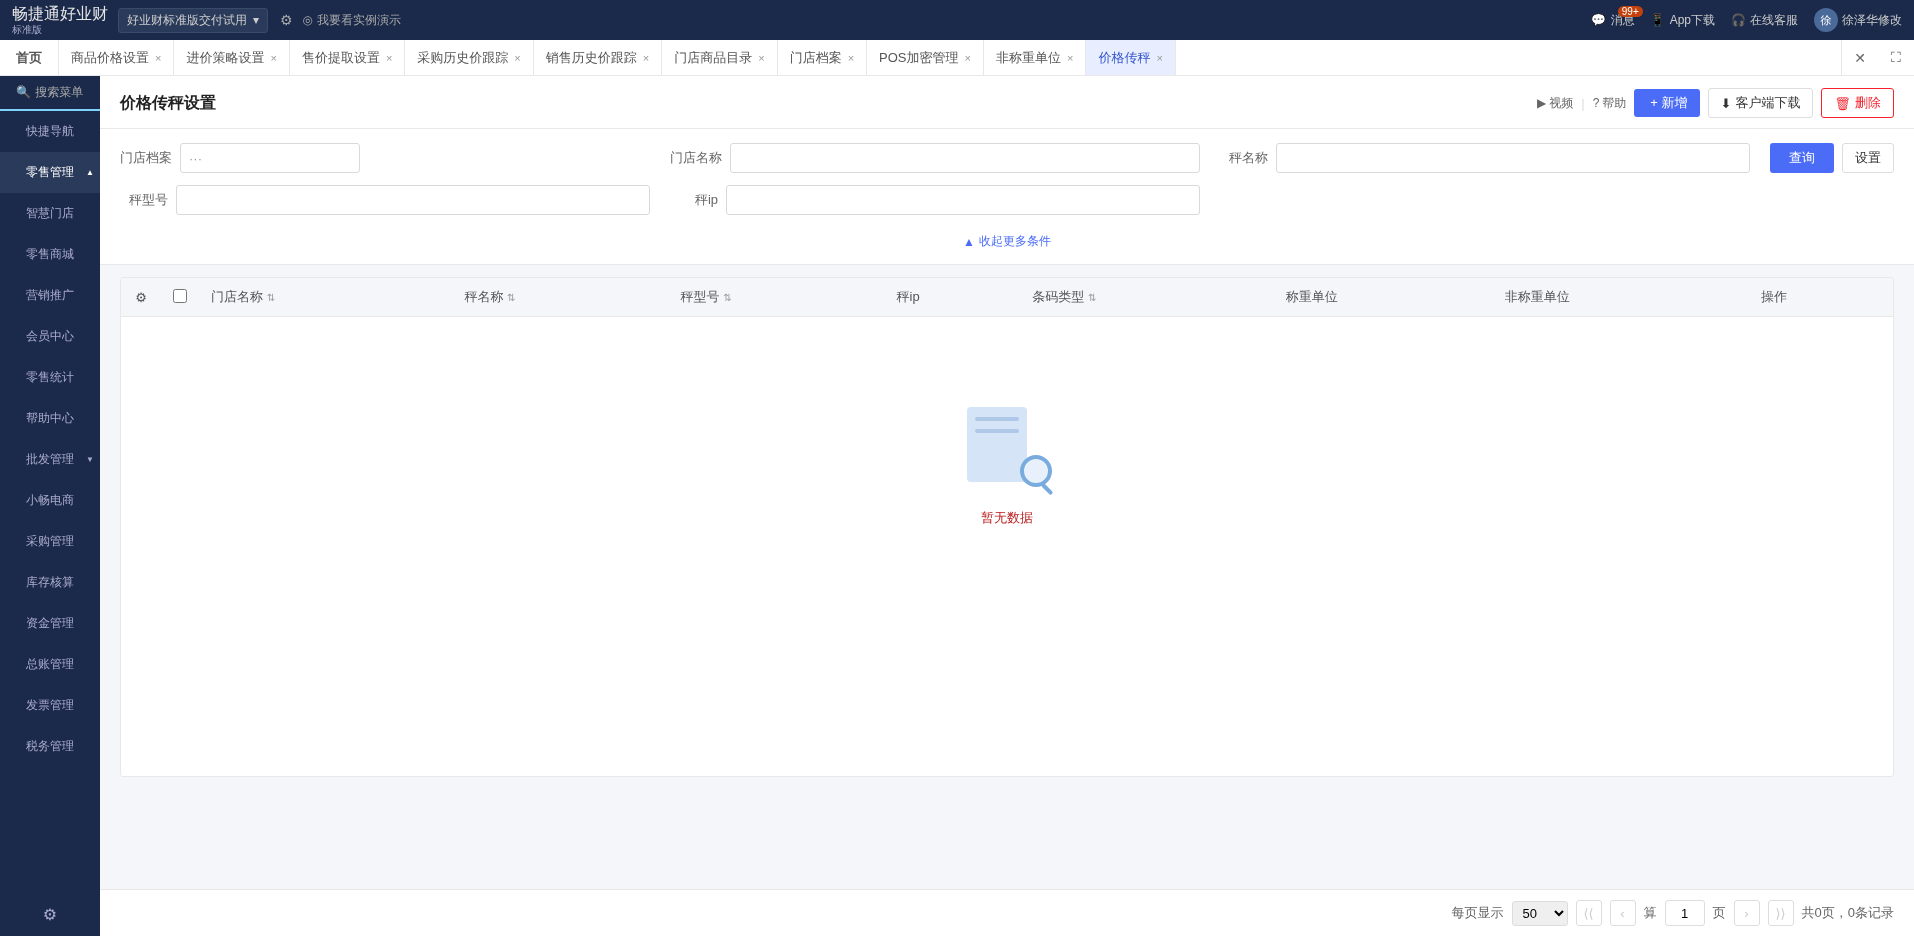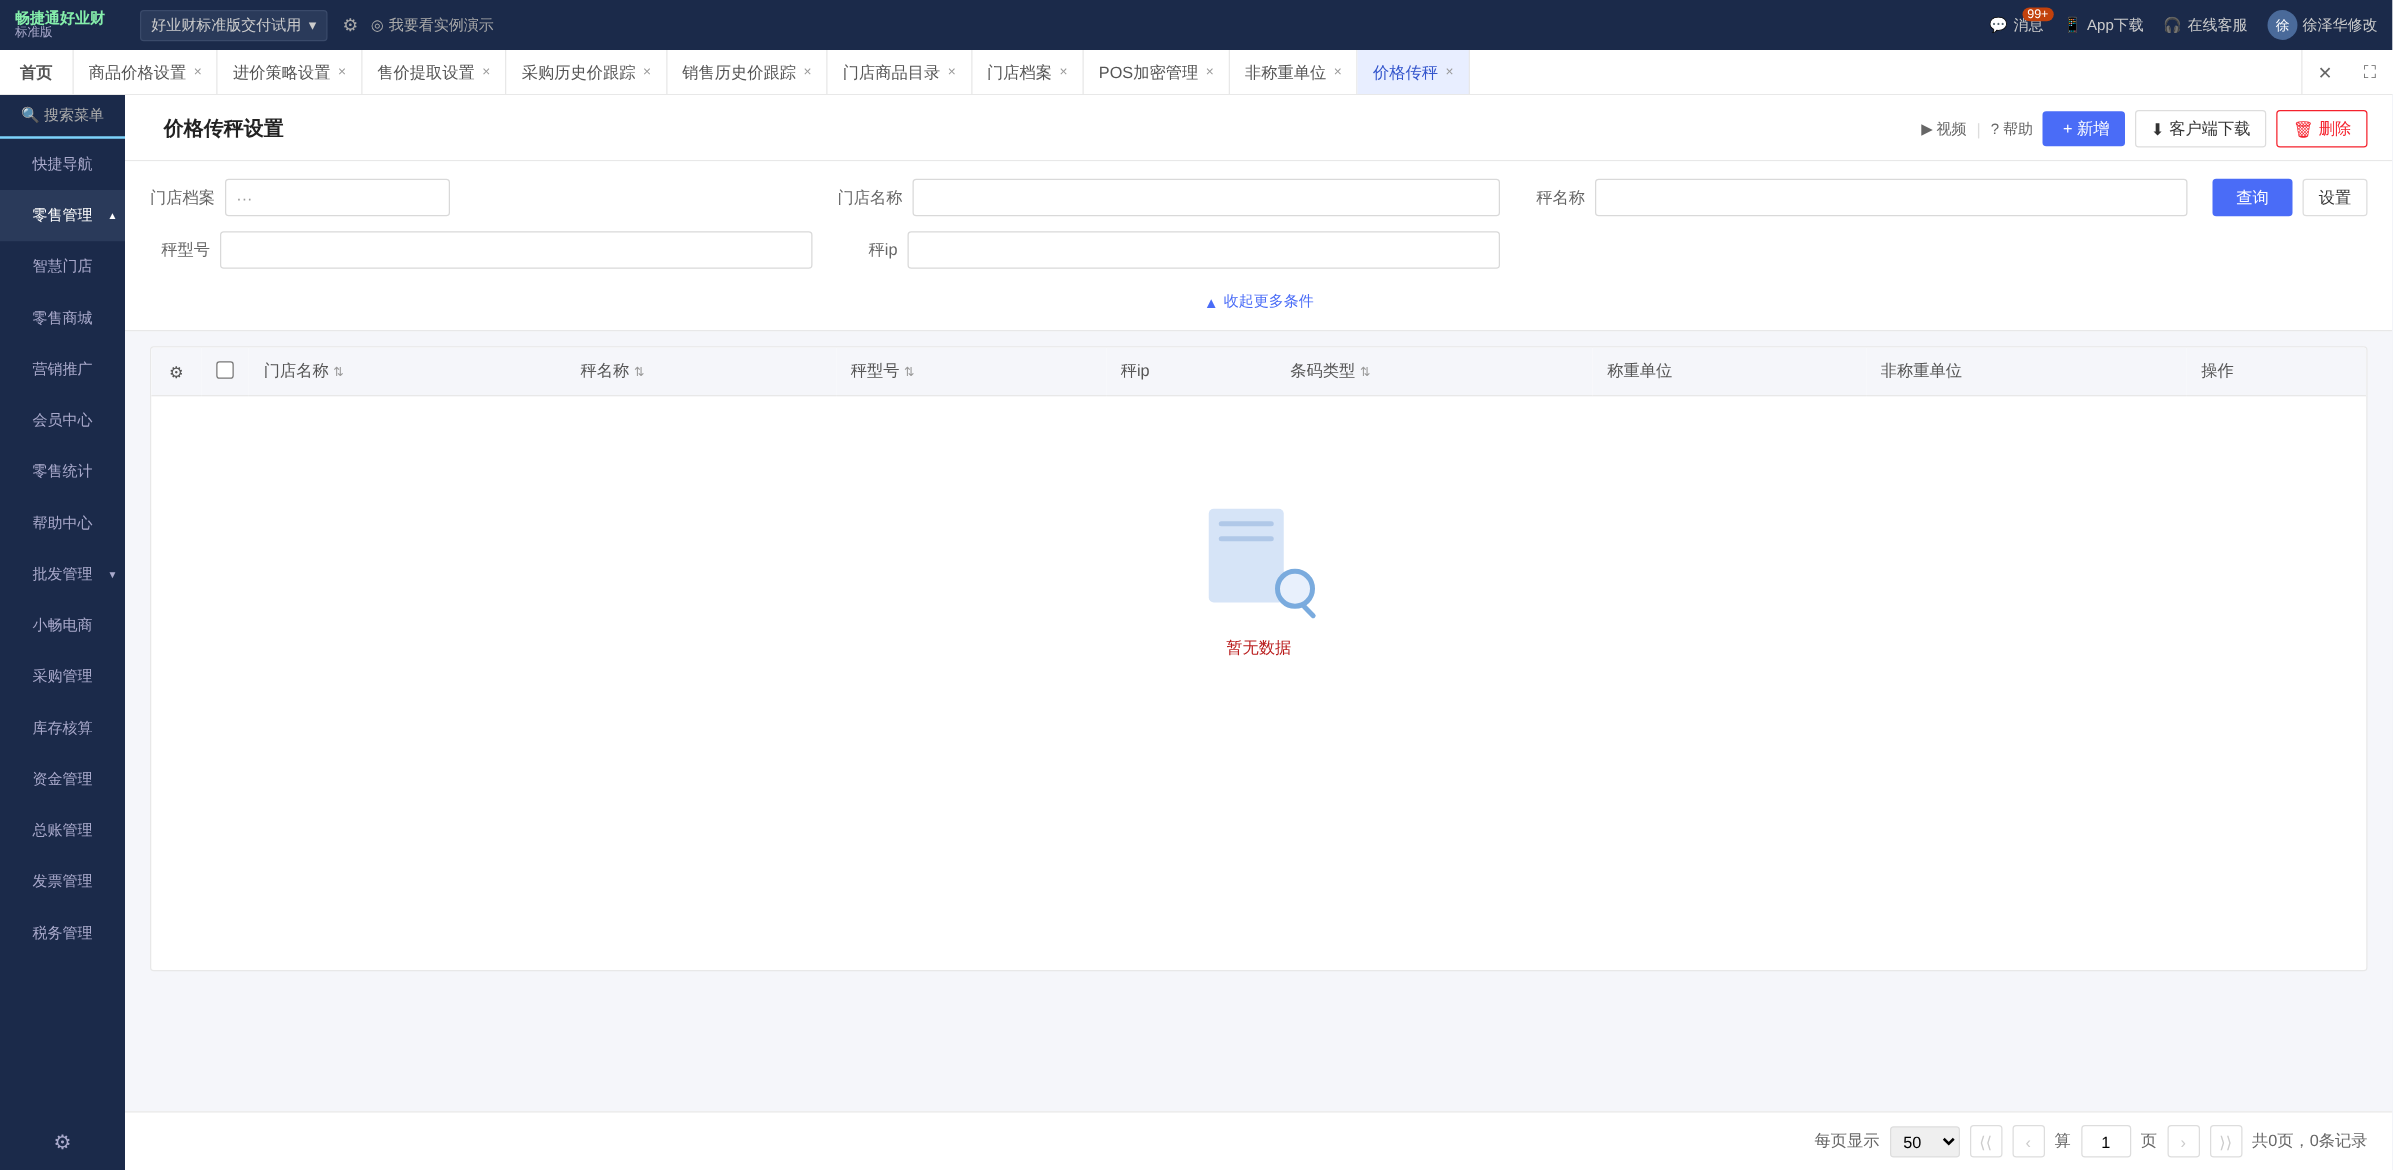--- a/index.html
+++ b/index.html
@@ -1,21 +1,21 @@
 <!DOCTYPE html>
 <html><head>
   <meta charset="utf-8">
   <style>
     * { box-sizing: border-box; margin: 0; padding: 0; }
     body { font-family: "Microsoft YaHei", "PingFang SC", sans-serif; font-size: 13px; background: #f0f2f5; color: #333; display: flex; flex-direction: column; height: 100vh; overflow: hidden; }
 
     
     .top-bar { background: #1b2a4a; color: #fff; height: 40px; display: flex; align-items: center; padding: 0 12px; gap: 10px; flex-shrink: 0; }
     .logo-area { display: flex; flex-direction: column; align-items: flex-start; min-width: 90px; }
-    .logo-title { font-size: 12px; font-weight: bold; color: #86efac; line-height: 1.2; }
+    .logo-title { font-size: 16px; font-weight: normal; color: #e5e5e5; line-height: 1.2; }
     .logo-sub { font-size: 10px; color: #aac; line-height: 1.2; }
     .version-select { background: #2a3a5a; border: 1px solid #3a4a6a; color: #ccc; font-size: 12px; padding: 3px 8px; border-radius: 3px; display: flex; align-items: center; gap: 6px; cursor: pointer; }
     .version-select span { color: #ccc; font-size: 12px; }
     .gear-btn { color: #aaa; cursor: pointer; font-size: 14px; margin-left: 2px; }
     .demo-btn { color: #aaa; font-size: 12px; cursor: pointer; display: flex; align-items: center; gap: 4px; }
     .top-right { margin-left: auto; display: flex; align-items: center; gap: 16px; }
     .top-right-item { display: flex; align-items: center; gap: 4px; color: #ccc; font-size: 12px; cursor: pointer; position: relative; }
     .badge { background: #c2410c; color: #fff; font-size: 10px; border-radius: 8px; padding: 0 4px; min-width: 16px; text-align: center; position: absolute; top: -6px; right: -8px; }
     .user-avatar { width: 24px; height: 24px; border-radius: 50%; background: #4a6a9a; display: flex; align-items: center; justify-content: center; font-size: 11px; color: #fff; }
 
@@ -39,21 +39,21 @@
     .sidebar::-webkit-scrollbar { width: 3px; }
     .sidebar-search { padding: 8px 10px; font-size: 12px; color: #aaa; cursor: pointer; border-bottom: 2px solid #7dd3fc; text-align: center; }
     .sidebar-item { padding: 12px 8px; text-align: center; font-size: 12px; cursor: pointer; color: #aac; position: relative; display: flex; align-items: center; justify-content: center; gap: 4px; }
     .sidebar-item.active { color: #fff; background: #2a3a5a; }
     .sidebar-item.has-arrow::after { content: '▲'; font-size: 8px; position: absolute; right: 6px; }
     .sidebar-item.has-arrow-down::after { content: '▼'; font-size: 8px; position: absolute; right: 6px; }
     .sidebar-gear { padding: 12px 8px; text-align: center; font-size: 16px; color: #aac; cursor: pointer; margin-top: auto; }
 
     
     .content { flex: 1; display: flex; flex-direction: column; overflow: hidden; background: #f5f6fa; }
-    .page-header { background: #fff; padding: 12px 20px 0 31px; border-bottom: 1px solid #e8e8e8; flex-shrink: 0; }
+    .page-header { background: #fff; padding: 12px 20px 0 20px; border-bottom: 1px solid #e8e8e8; flex-shrink: 0; }
     .page-title-row { display: flex; align-items: center; justify-content: space-between; padding-bottom: 10px; }
     .page-title { font-size: 16px; font-weight: 600; color: #222; }
     .header-actions { display: flex; align-items: center; gap: 8px; }
     .header-link { color: #666; font-size: 12px; cursor: pointer; display: flex; align-items: center; gap: 3px; }
     .divider-v { color: #ddd; }
     .btn-primary { background: #4a6cf7; color: #fff; border: none; padding: 5px 12px; border-radius: 3px; cursor: pointer; font-size: 13px; display: flex; align-items: center; gap: 4px; }
     .btn-default { background: #fff; color: #333; border: 1px solid #ddd; padding: 5px 12px; border-radius: 3px; cursor: pointer; font-size: 13px; display: flex; align-items: center; gap: 4px; }
     .btn-danger { background: #fff; color: #f5222d; border: 1px solid #f5222d; padding: 5px 12px; border-radius: 3px; cursor: pointer; font-size: 13px; display: flex; align-items: center; gap: 4px; }
 
     

